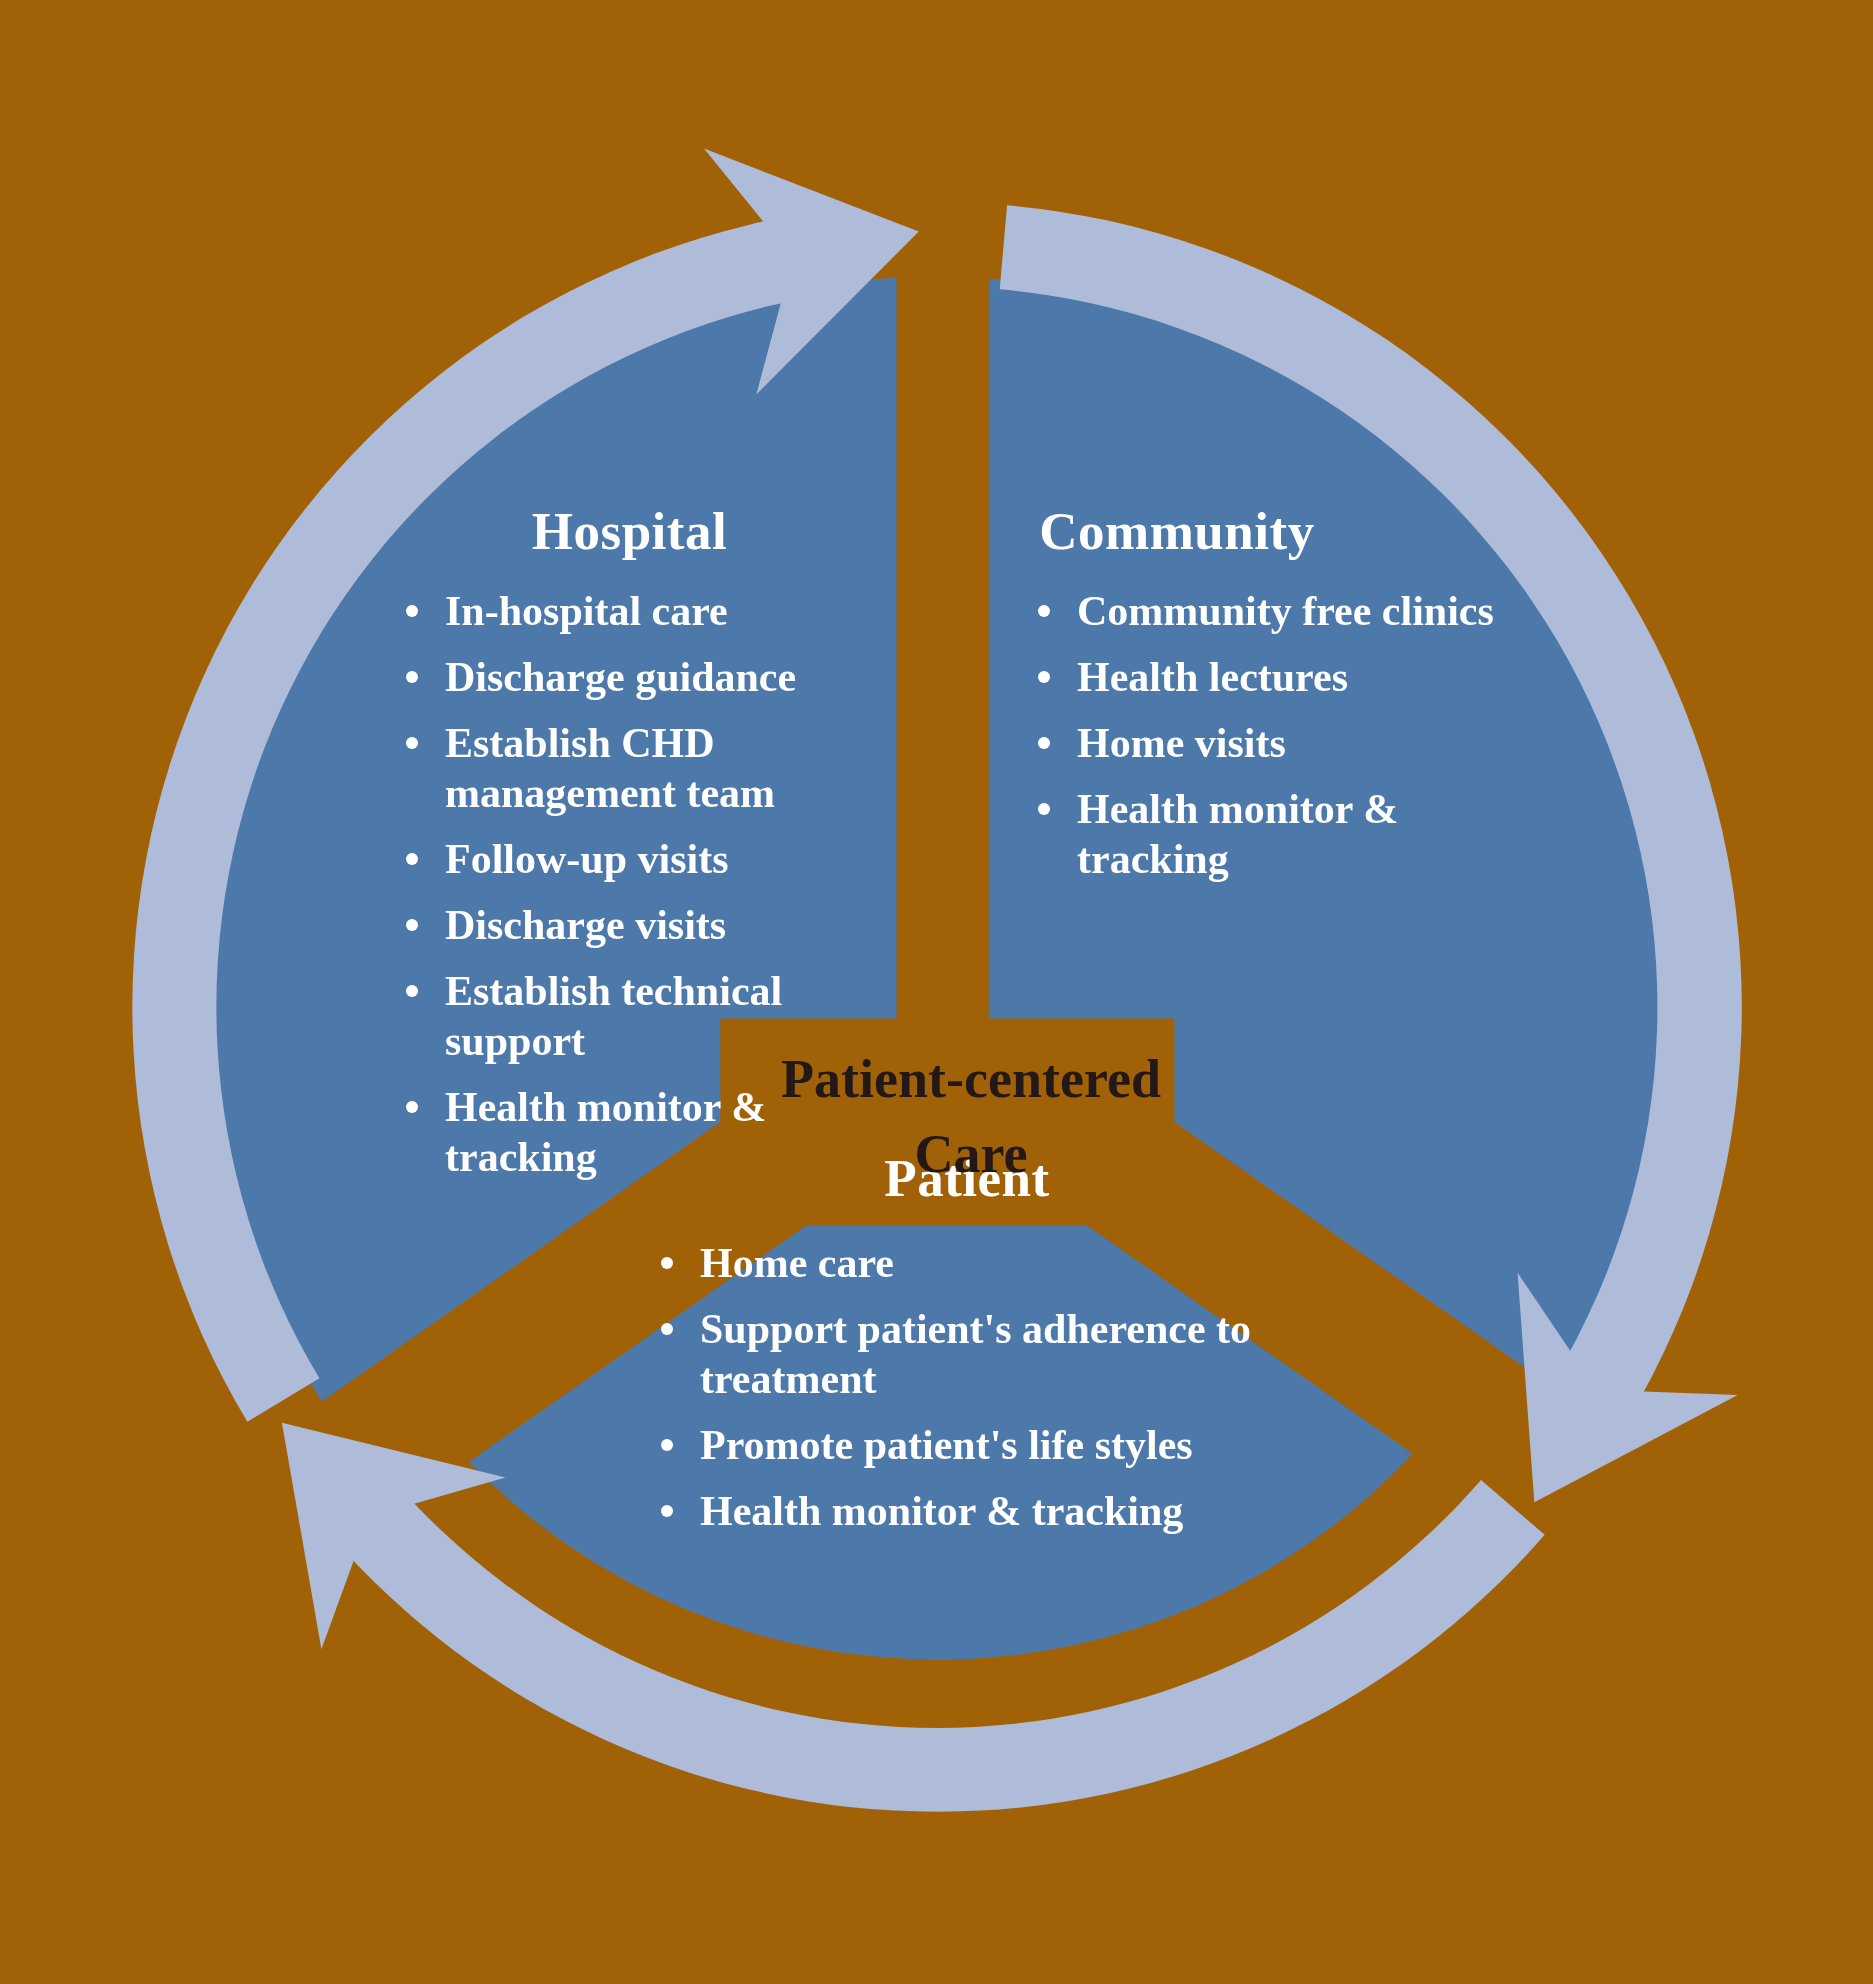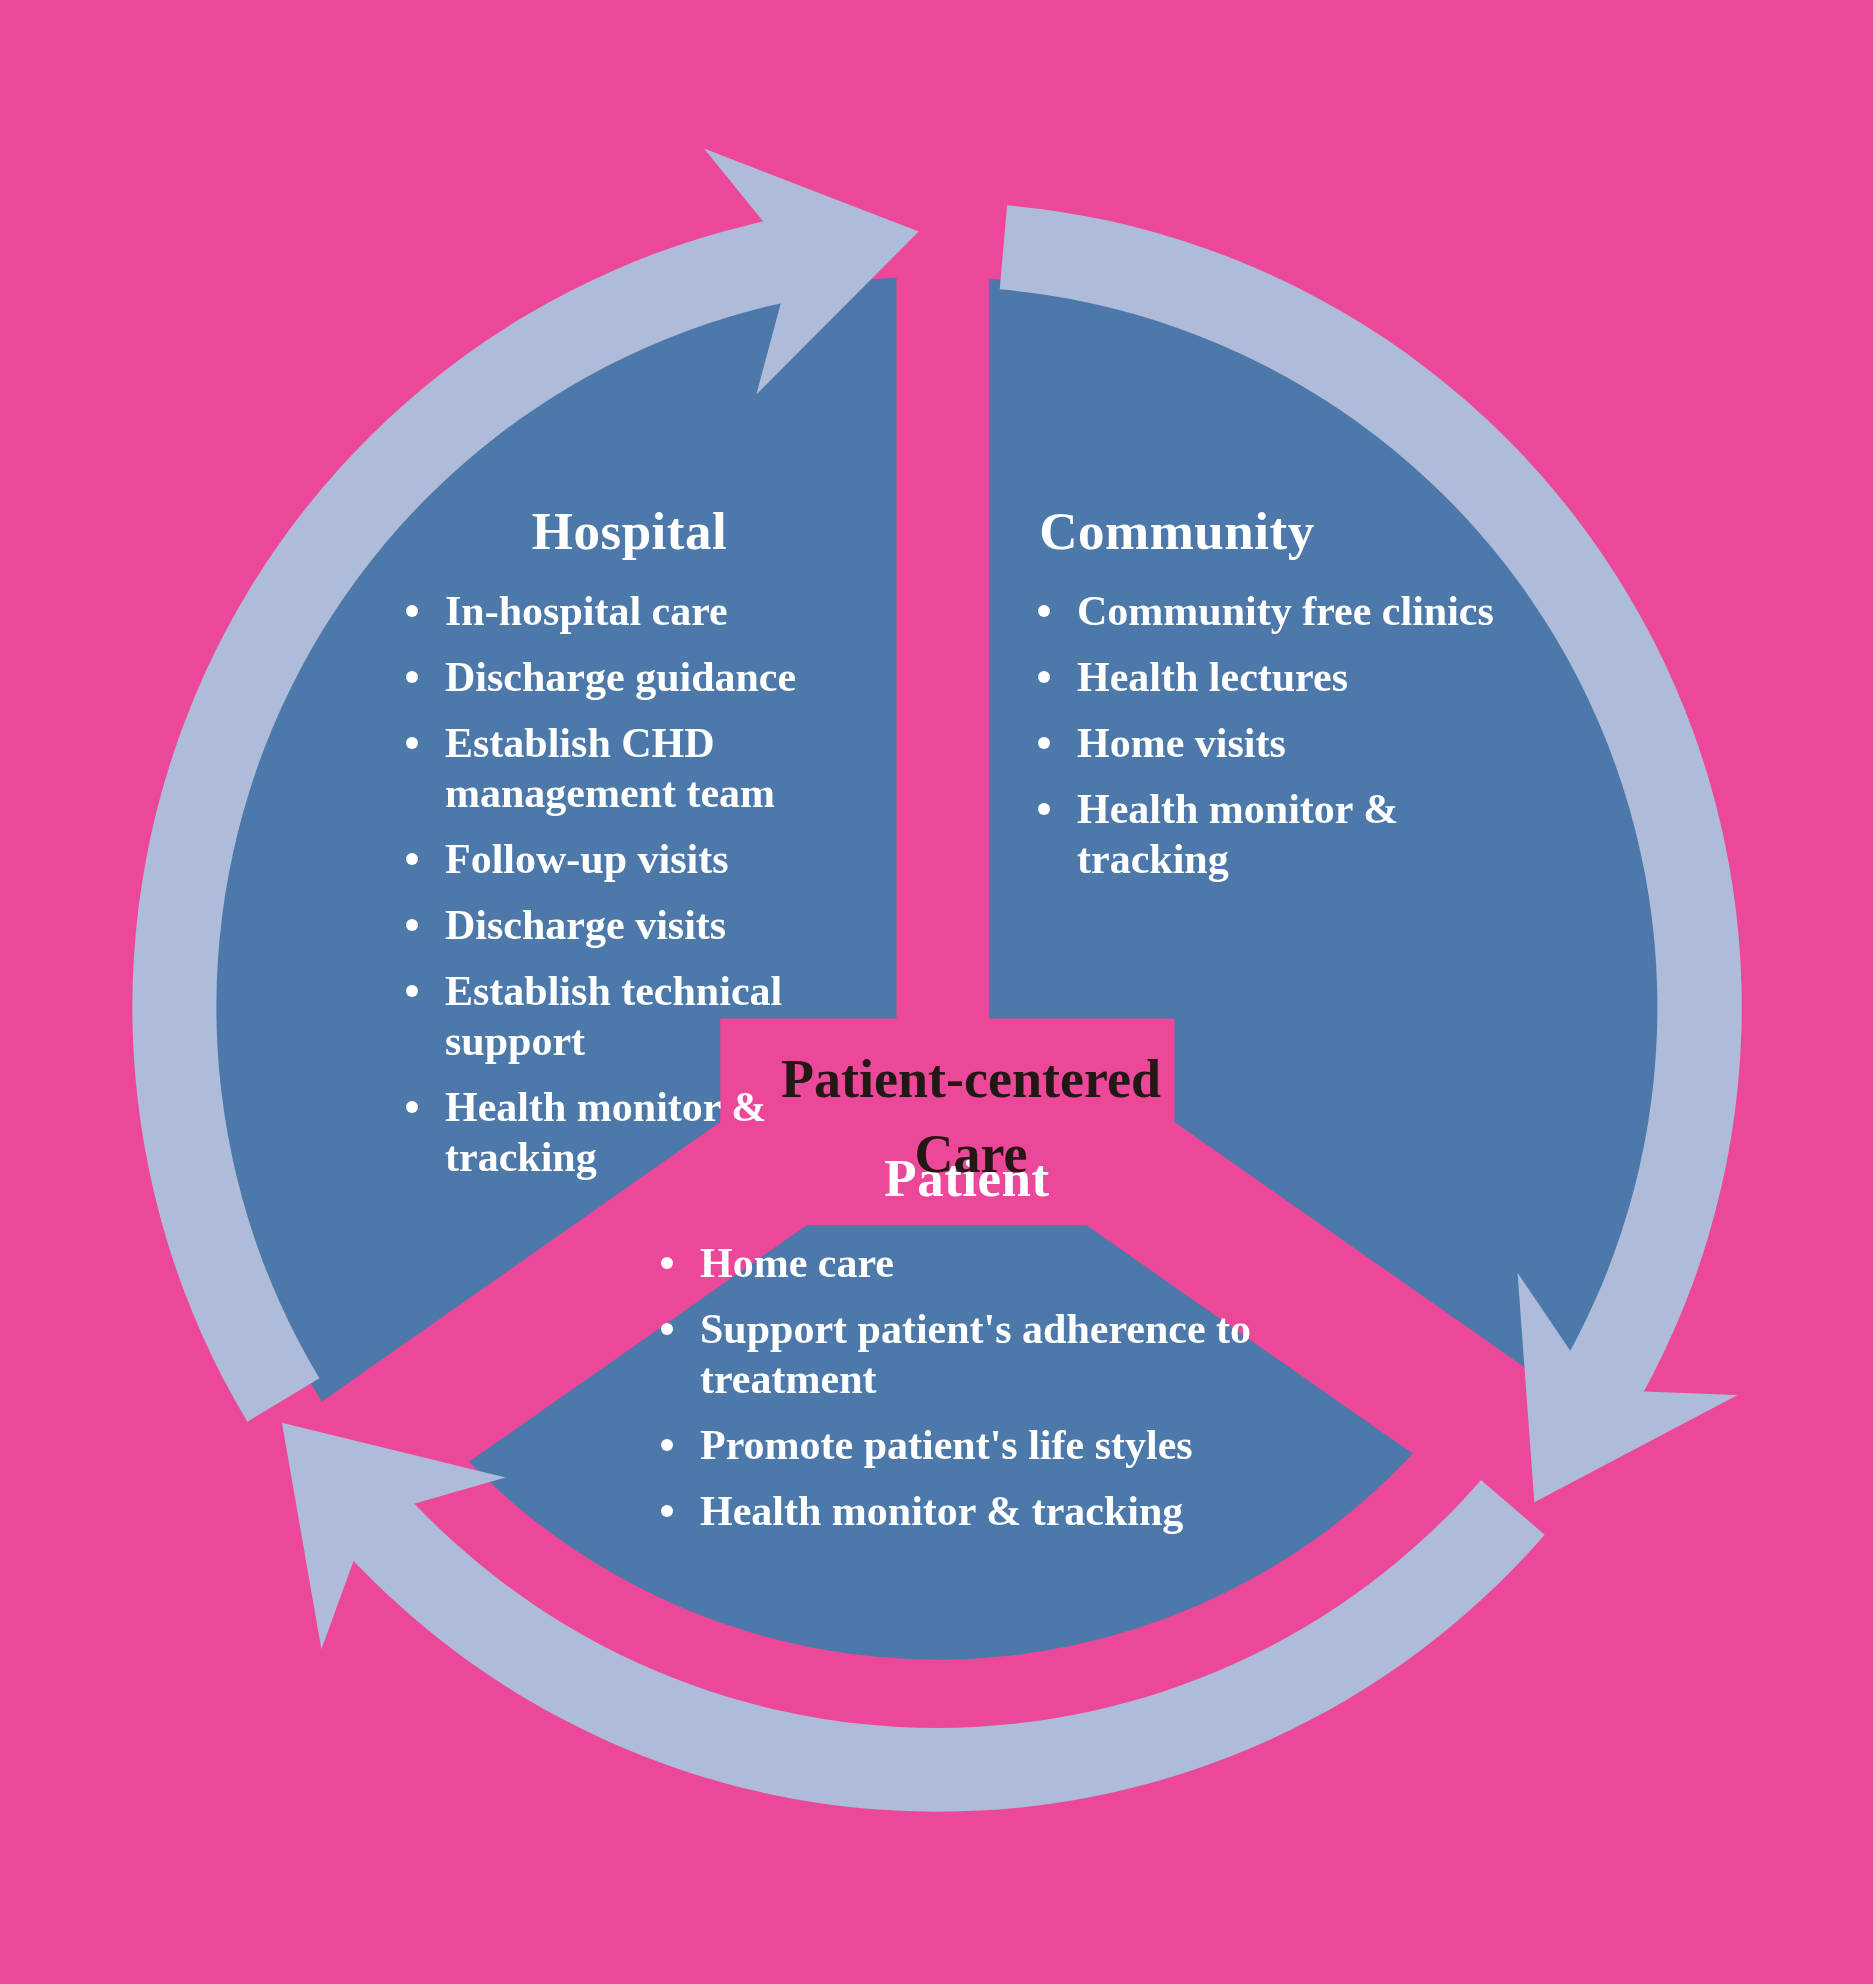--- a/index.html
+++ b/index.html
@@ -5,21 +5,21 @@
   html, body {
     margin: 0;
     padding: 0;
     background: #ffffff;
     font-family: "Liberation Serif", "DejaVu Serif", serif;
   }
   .canvas {
     position: relative;
     width: 1874px;
     height: 1985px;
-    background: #ec4899;
+    background: #a16207;
     overflow: hidden;
   }
   .diagram-svg {
     position: absolute;
     left: 0;
     top: 0;
     width: 1874px;
     height: 1985px;
   }
   .overlay {

